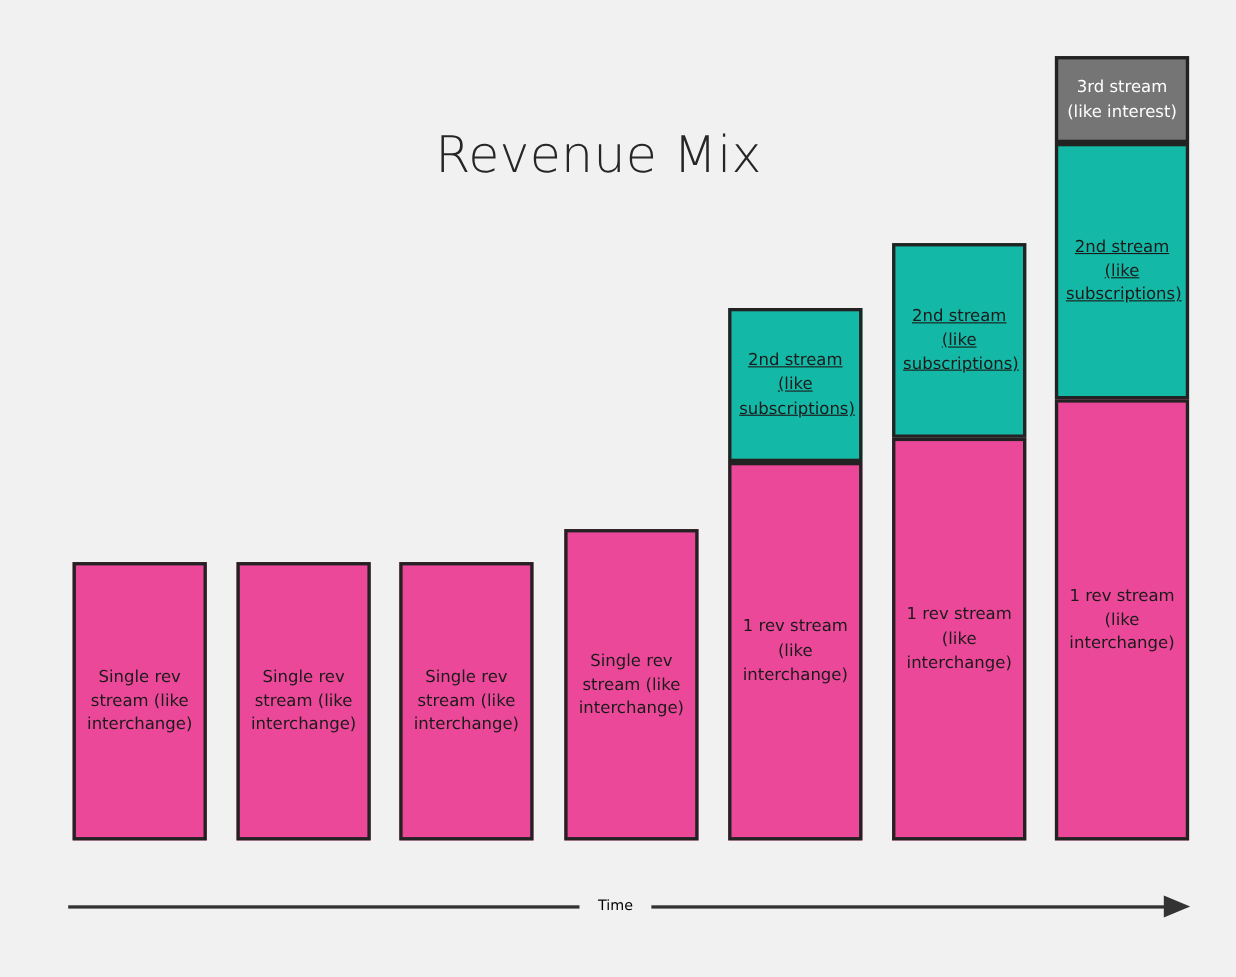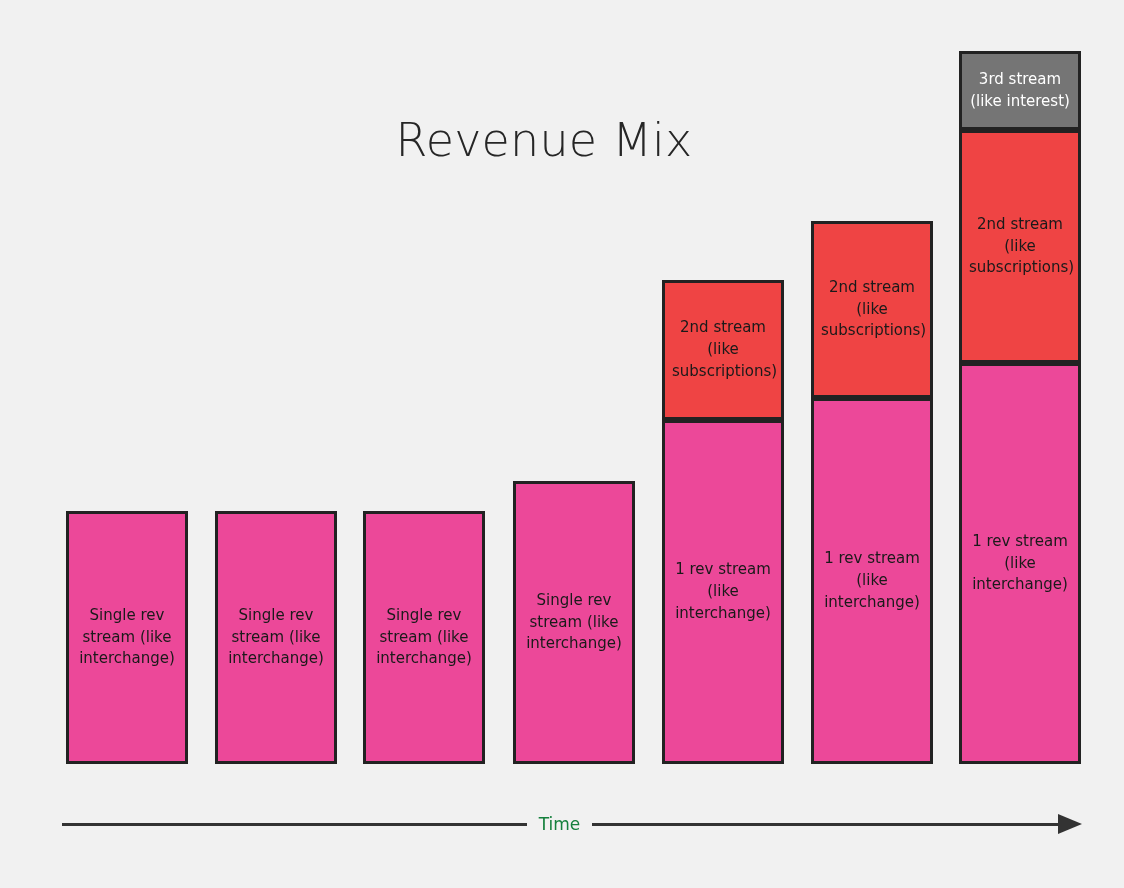--- a/index.html
+++ b/index.html
@@ -58,21 +58,22 @@
     font-size: 15px;
     line-height: 1.45;
     color: #1a1a1a;
     overflow: hidden;
   }
 
   .segment.base {
     background: #ec4899;
   }
   .segment.second {
-    background: #ef4444;
+    background: #14b8a6;
+    text-decoration: underline;
   }
   .segment.third {
     background: #757575;
     color: #ffffff;
   }
 
   .seg-label {
     display: block;
     width: 100%;
   }
@@ -105,22 +106,22 @@
     border-bottom: 10px solid transparent;
     border-left: 24px solid #333333;
   }
 
   .axis-label {
     position: absolute;
     left: 527px;
     top: 7px;
     width: 65px;
     text-align: center;
-    font-size: 17px;
-    color: #15803d;
+    font-size: 13px;
+    color: #000000;
     background: #f1f1f1;
     line-height: 22px;
   }
 </style>
 </head>
 <body>
 
 <div id="canvas">
 
   <div class="chart-title">Revenue Mix</div>

